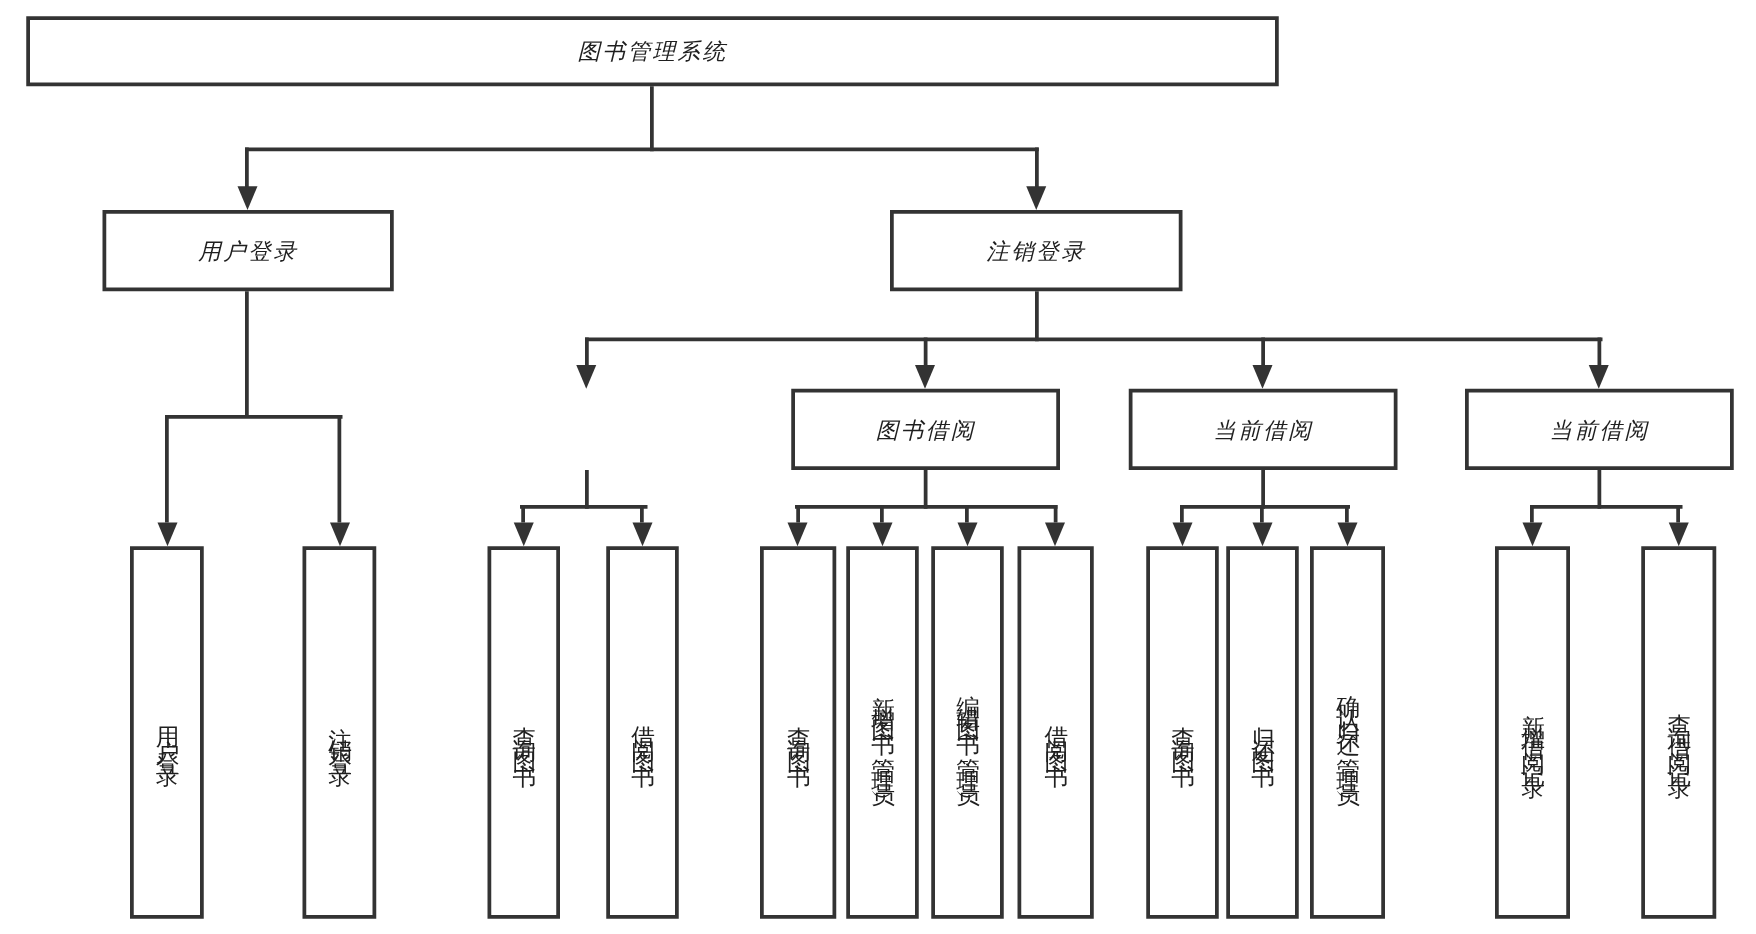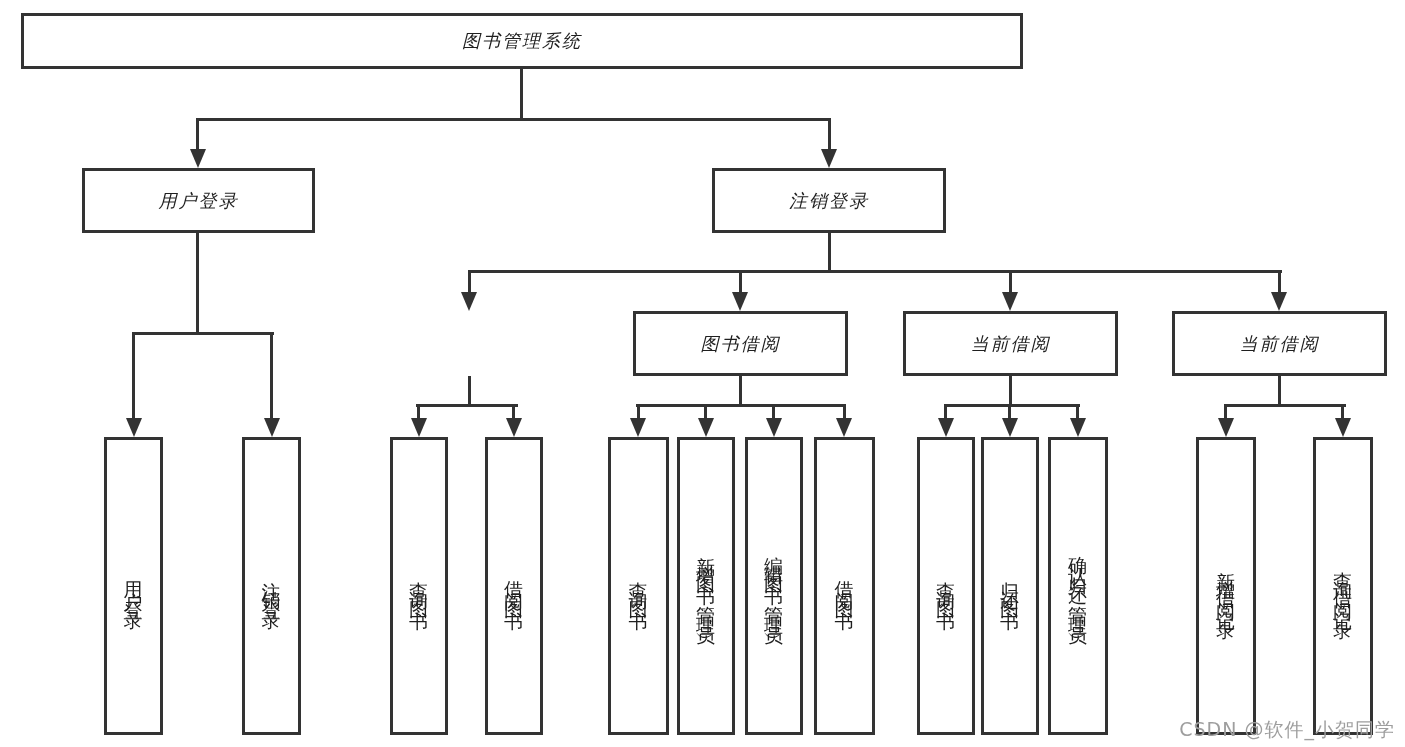--- a/index.html
+++ b/index.html
@@ -148,15 +148,14 @@
   <div class="box leaf" style="left:1048px;width:60px">
     <span class="v-label">确认归还（管理员）</span>
   </div>
   <div class="box leaf" style="left:1196px;width:60px">
     <span class="v-label">新增借阅记录</span>
   </div>
   <div class="box leaf" style="left:1313px;width:60px">
     <span class="v-label">查询借阅记录</span>
   </div>
 
-  <div class="watermark">CSDN @软件_小贺同学</div>
 
 </div>
 
 </body></html>

